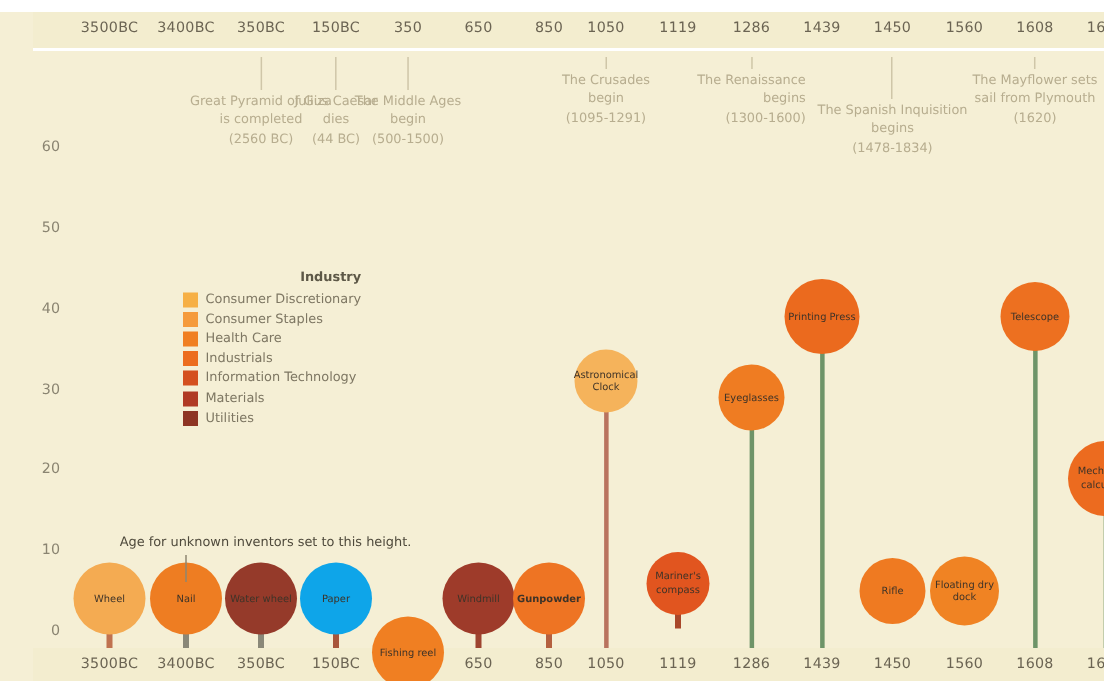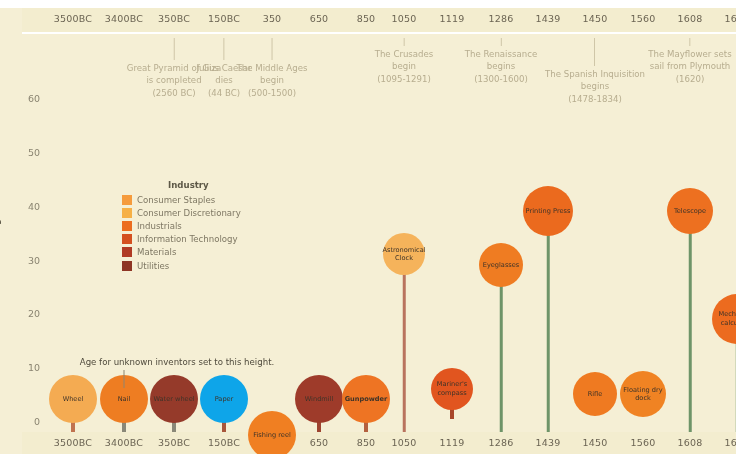--- a/index.html
+++ b/index.html
@@ -142,21 +142,21 @@
   
   .legend {
     position: absolute;
     left: 122px;
     top: 180px;
   }
   .legend-title {
     font-size: 8.6px;
     font-weight: 700;
     color: #5d5847;
-    text-align: center;
+    text-align: right;
     margin-bottom: 3px;
     padding-left: 14px;
   }
   .legend-row {
     display: flex;
     align-items: center;
     height: 13.2px;
   }
   .legend-swatch {
     width: 10px;
@@ -259,21 +259,21 @@
         <div>The Middle Ages</div>
         <div>begin</div>
         <div>(500-1500)</div>
       </div>
       <div class="event" style="left: 404px; top: 38px;">
         <span class="event-tick" style="height: 8px;"></span>
         <div>The Crusades</div>
         <div>begin</div>
         <div>(1095-1291)</div>
       </div>
-      <div class="event" style="left: 501px; top: 38px;">
+      <div class="event" style="left: 501px; top: 38px; text-align: right;">
         <span class="event-tick" style="height: 8px;"></span>
         <div>The Renaissance</div>
         <div>begins</div>
         <div>(1300-1600)</div>
       </div>
       <div class="event" style="left: 595px; top: 38px;">
         <span class="event-tick" style="height: 28px;"></span>
         <div>The Spanish Inquisition</div>
         <div>begins</div>
         <div>(1478-1834)</div>
@@ -343,26 +343,30 @@
       <div class="stem" style="left: 737px; top: 341.717px; height: 90.2833px; background: rgb(110, 148, 104);"></div>
       <div class="bubble" title="Mechanical calculator" style="left: 737px; top: 318.717px; width: 50px; height: 50px; background: rgb(236, 107, 31);">
         <span>Mechanical calculator</span>
       </div>
     </div>
 
   <div class="legend">
     <div class="legend-title">Industry</div>
     <div id="legend-rows">
         <div class="legend-row">
+          <span class="legend-swatch" style="background: rgb(246, 176, 70);"></span>
+          <span class="legend-label">Consumer Discretionary</span>
+        </div>
+        <div class="legend-row">
           <span class="legend-swatch" style="background: rgb(245, 155, 60);"></span>
           <span class="legend-label">Consumer Staples</span>
         </div>
         <div class="legend-row">
-          <span class="legend-swatch" style="background: rgb(246, 176, 70);"></span>
-          <span class="legend-label">Consumer Discretionary</span>
+          <span class="legend-swatch" style="background: rgb(240, 127, 34);"></span>
+          <span class="legend-label">Health Care</span>
         </div>
         <div class="legend-row">
           <span class="legend-swatch" style="background: rgb(236, 109, 30);"></span>
           <span class="legend-label">Industrials</span>
         </div>
         <div class="legend-row">
           <span class="legend-swatch" style="background: rgb(212, 80, 31);"></span>
           <span class="legend-label">Information Technology</span>
         </div>
         <div class="legend-row">

